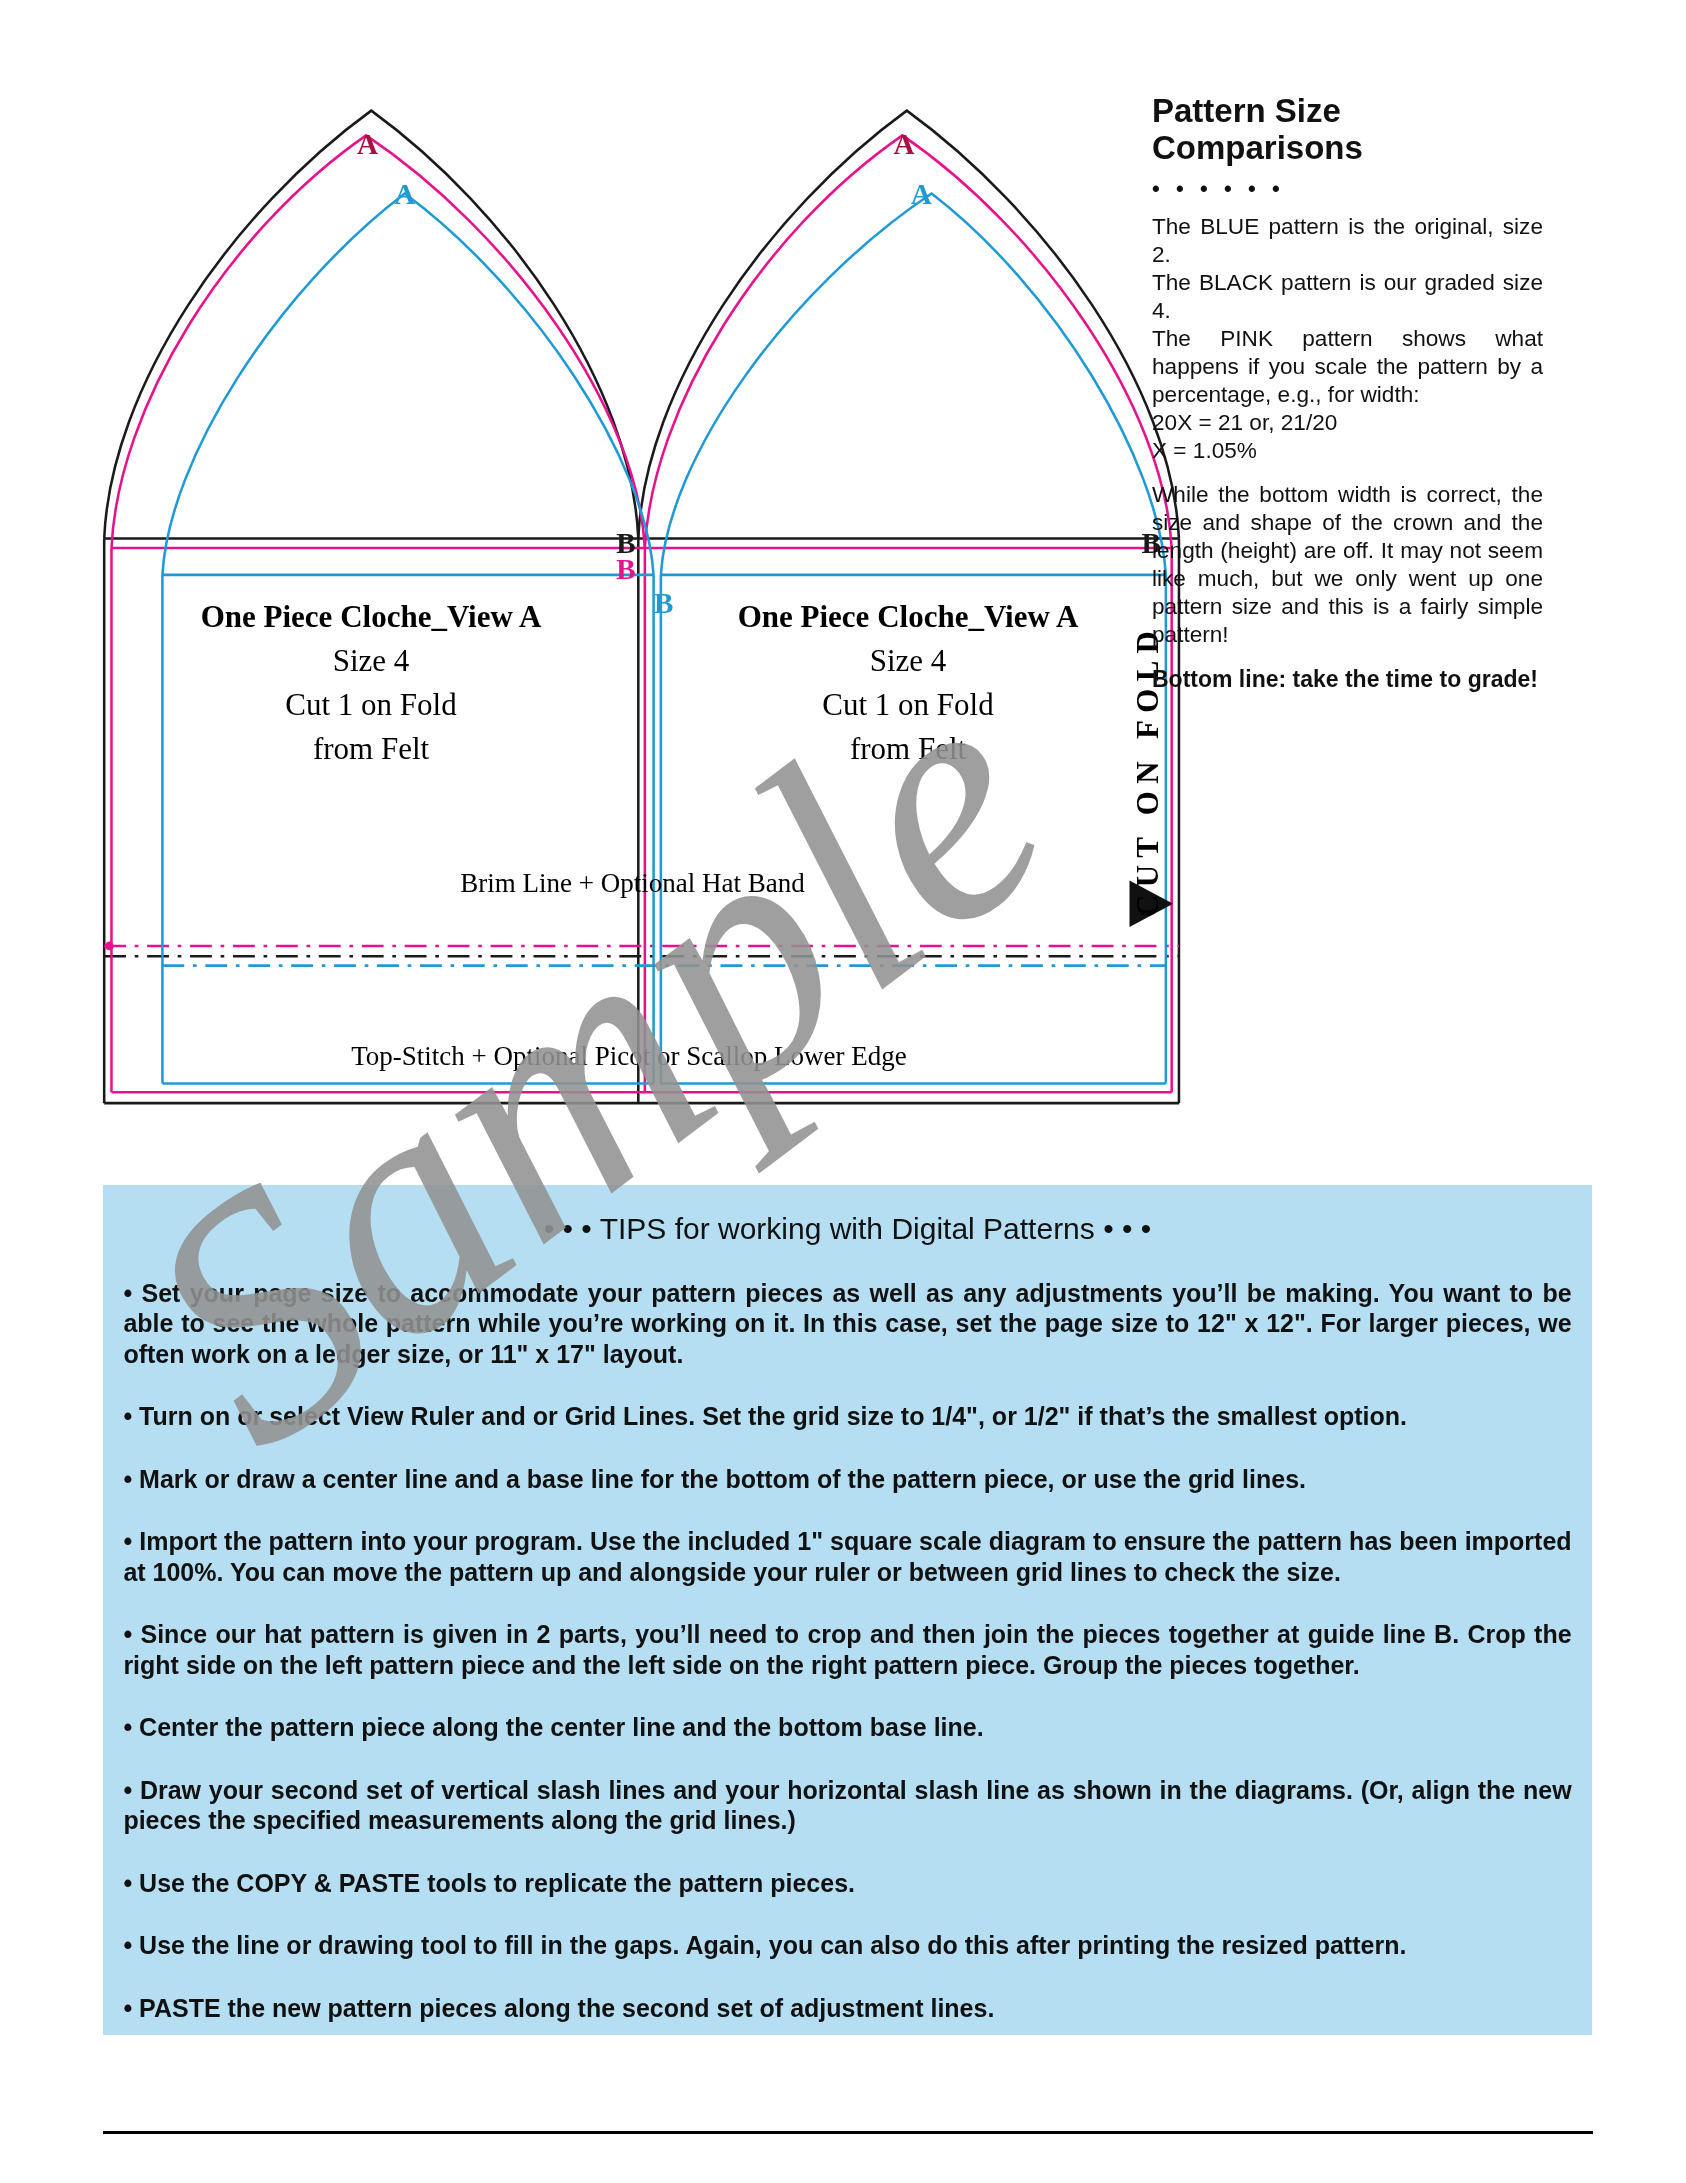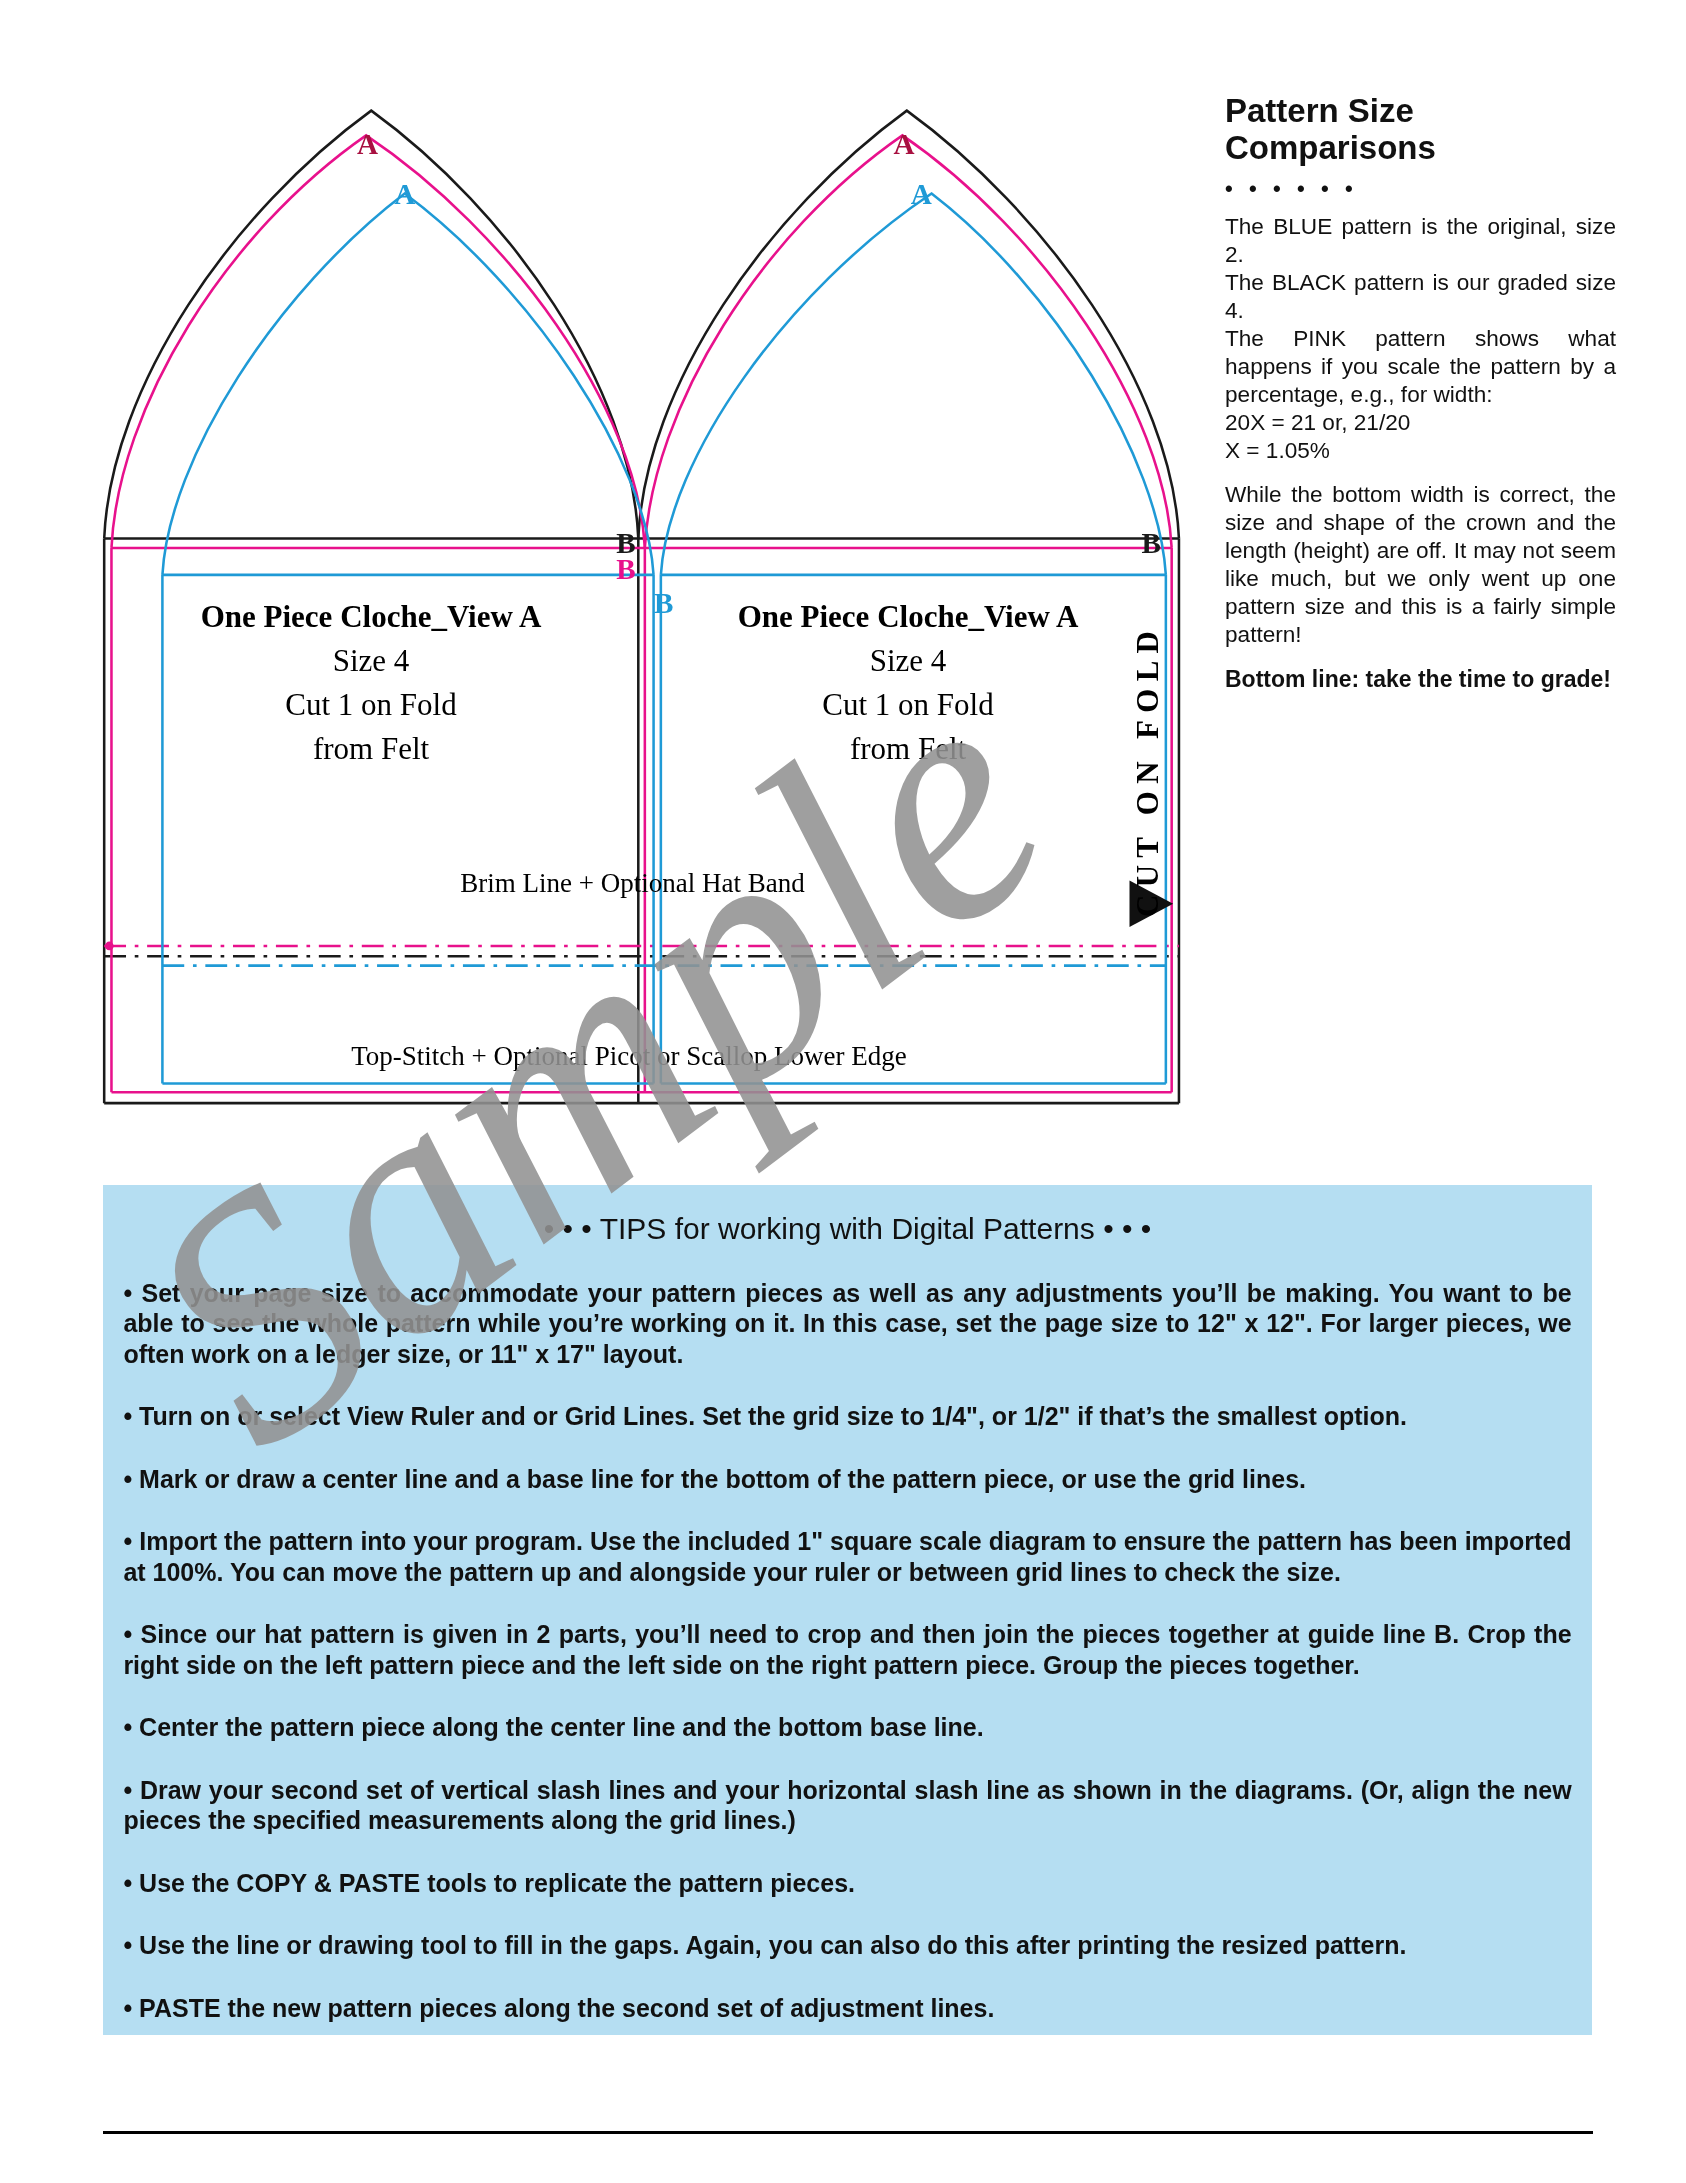--- a/index.html
+++ b/index.html
@@ -22,21 +22,21 @@
   }
 
   .fold-label {
     position:absolute; left:1128px; top:582px; height:335px; width:39px;
     writing-mode:vertical-rl; transform:rotate(180deg);
     font-family:"Liberation Serif", serif; font-weight:bold; font-size:31px;
     letter-spacing:7.3px; color:#000; line-height:39px;
   }
 
   
-  .sidebar { position:absolute; left:1225px; top:93px; width:391px; }
+  .sidebar { position:absolute; left:1152px; top:93px; width:391px; }
   .sidebar .title { font-size:33px; font-weight:bold; line-height:1.12; margin:0; }
   .sidebar .dots { font-size:22px; font-weight:bold; letter-spacing:5.1px; margin:8.7px 0 11.6px 0; }
   .sidebar p { font-size:22.6px; line-height:1.24; margin:0; text-align:justify; }
   .sidebar p.gap { margin-top:16px; }
   .sidebar .conclusion { font-weight:bold; font-size:23px; margin-top:16px; line-height:1.25; }
 
   
   .tips {
     position:absolute; left:103px; top:1185px; width:1489px; height:850px;
     background:#b5def2; box-sizing:border-box; padding:14.6px 20.4px 14.6px 20.4px;

